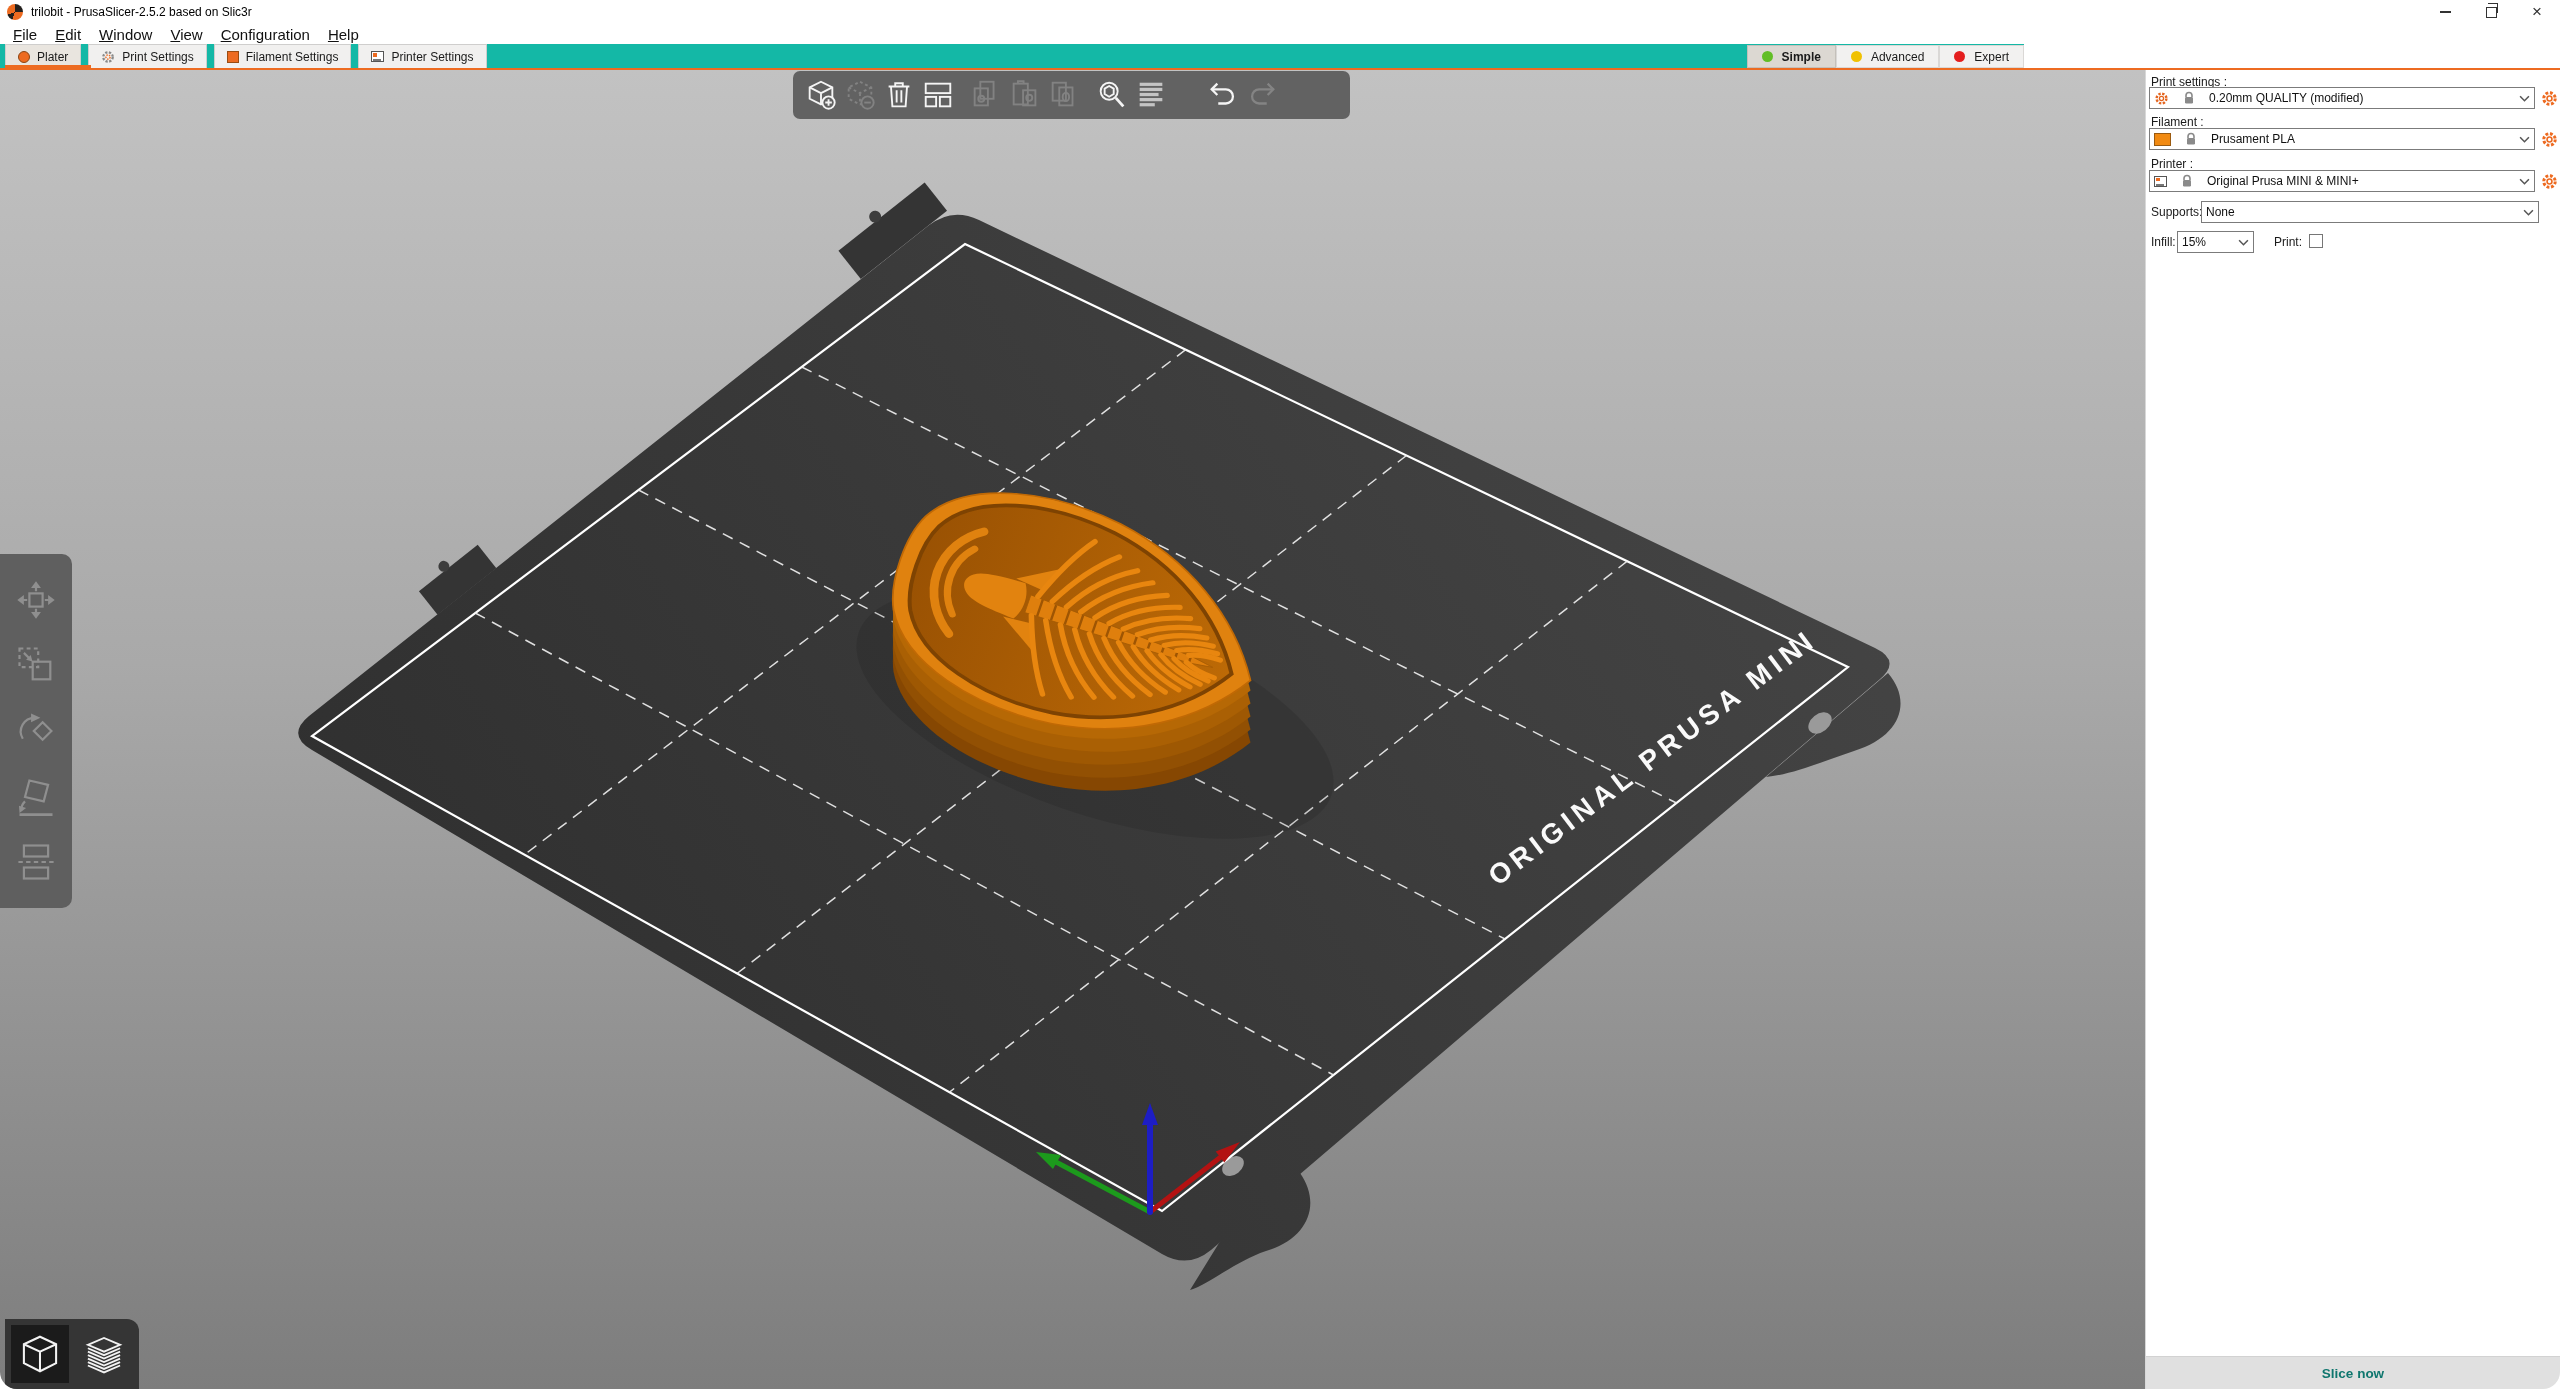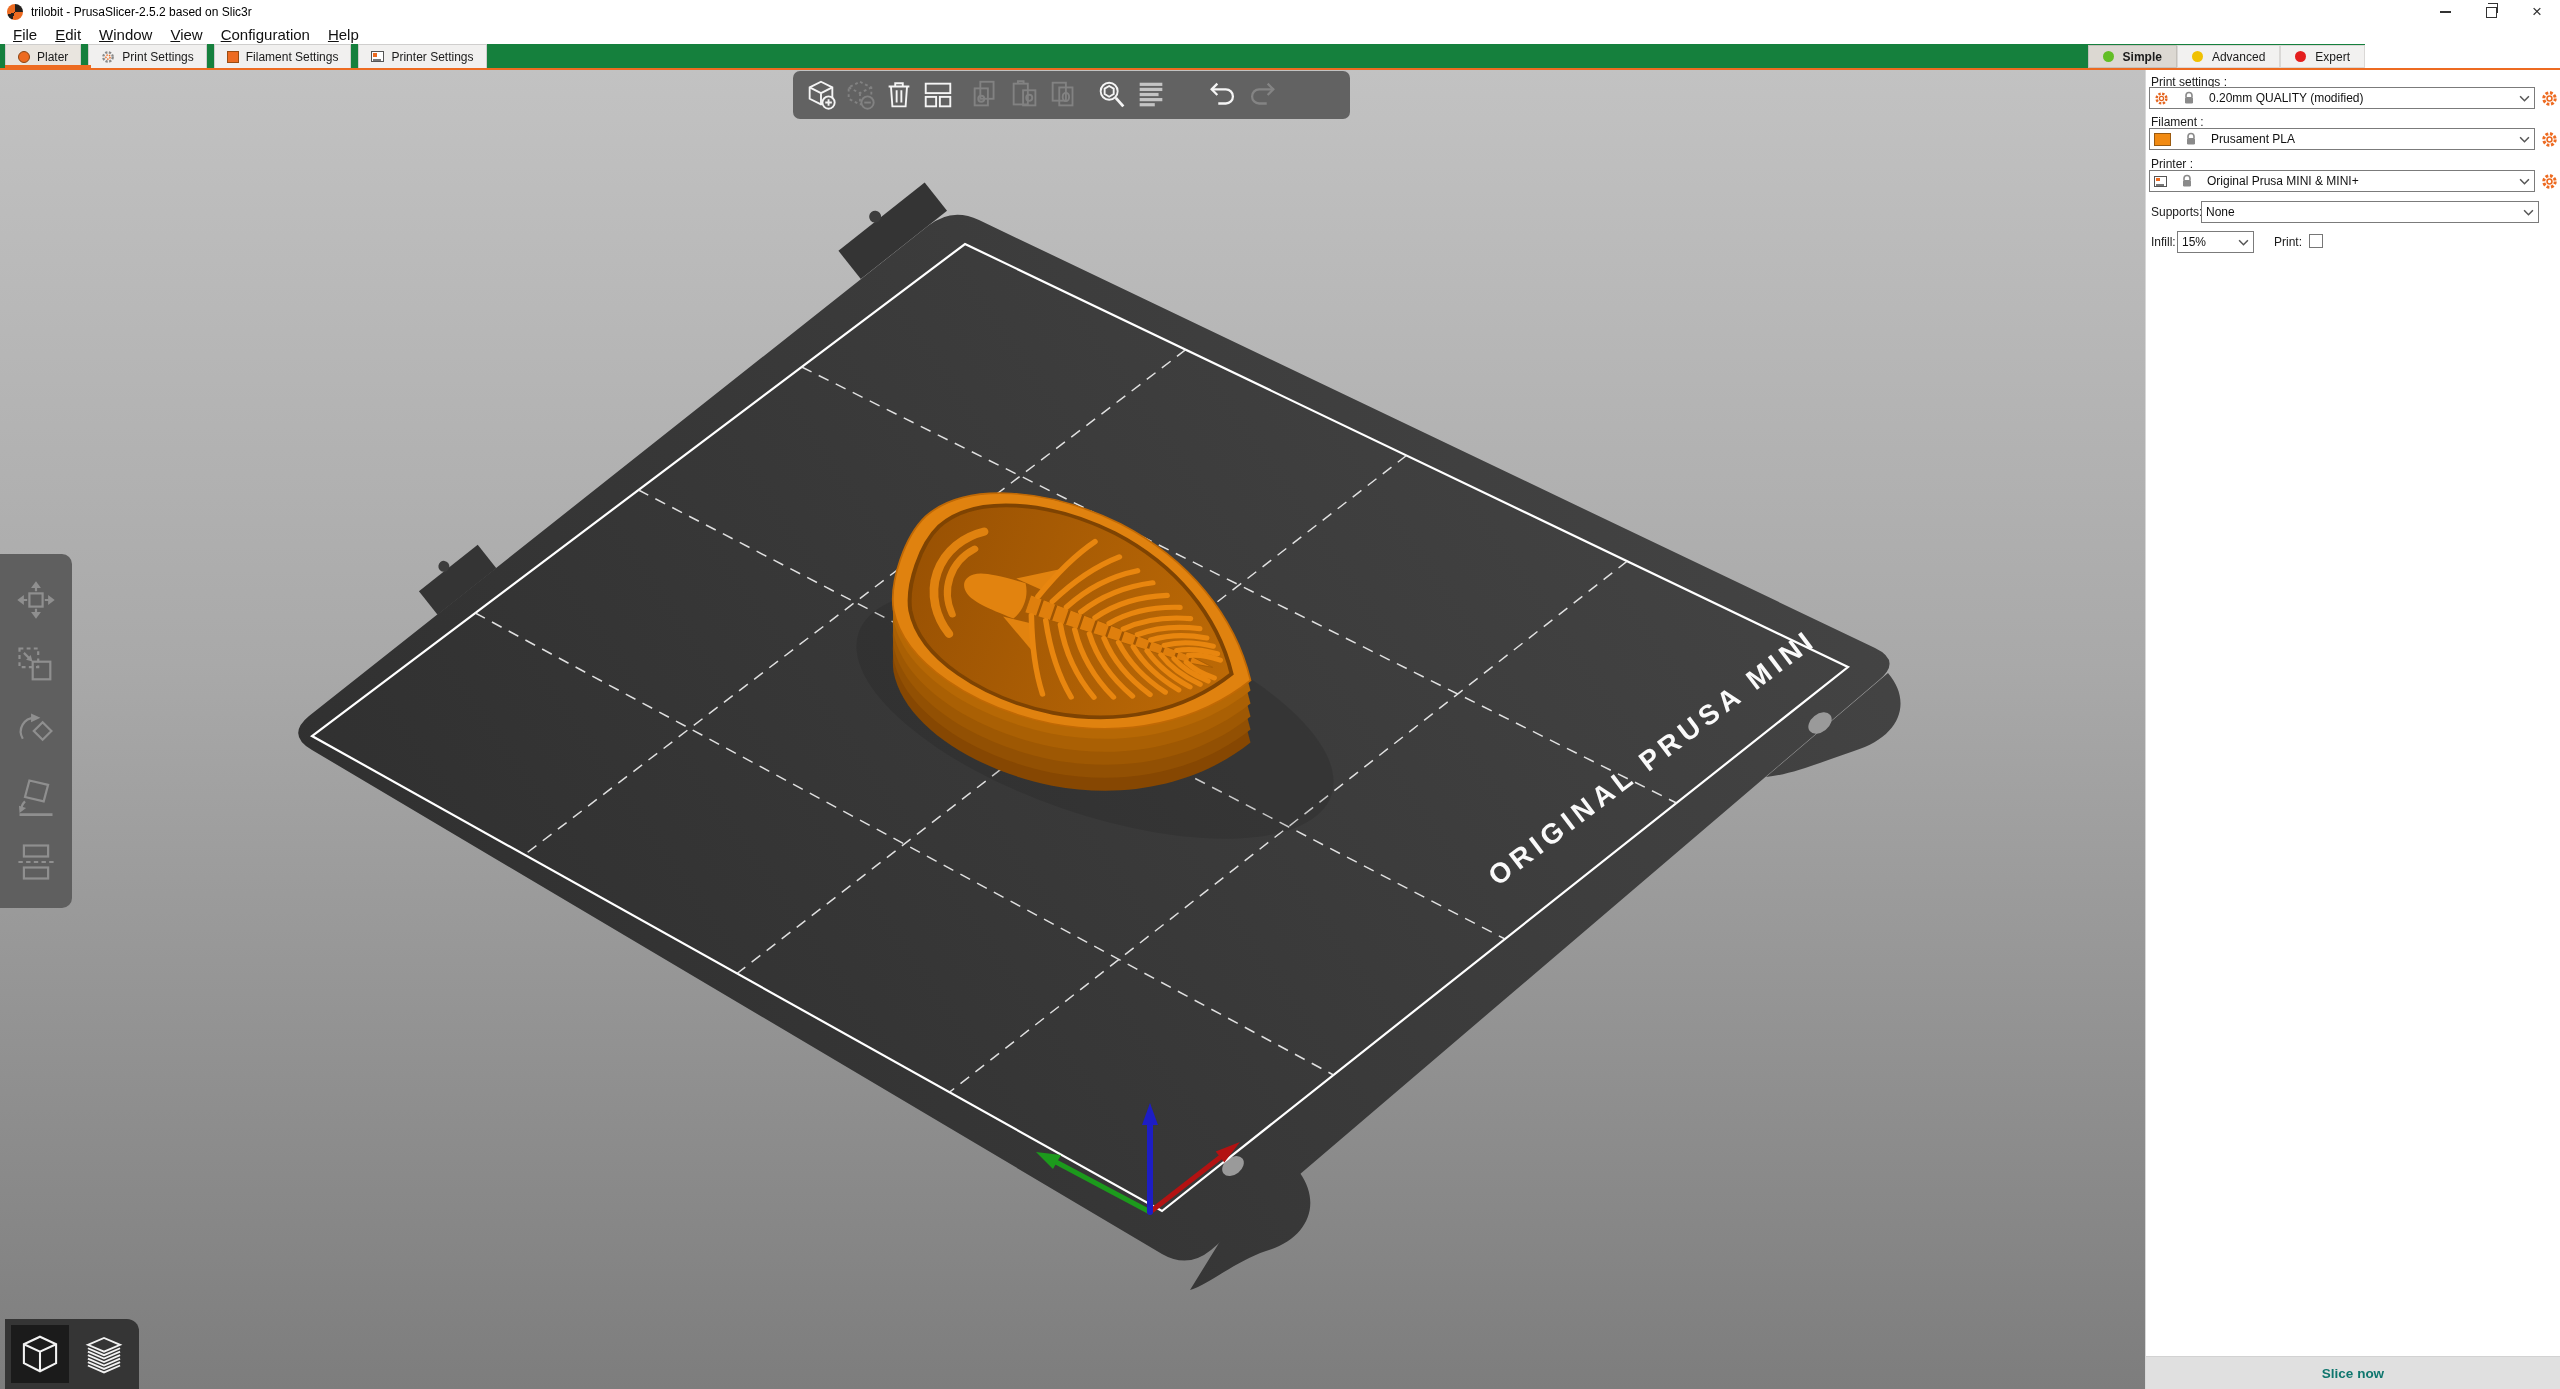--- a/index.html
+++ b/index.html
@@ -1,35 +1,35 @@
 <!DOCTYPE html>
 <html><head>
 <meta charset="utf-8">
 <style>
   html,body{margin:0;padding:0;}
   .app{position:relative;width:2560px;height:1389px;background:#fff;overflow:hidden;
-       font-family:"Liberation Sans",sans-serif;color:#1a1a1a;-webkit-font-smoothing:antialiased;}
+       font-family:"Liberation Sans",sans-serif;color:#1a1a1a;border-radius:17px;-webkit-font-smoothing:antialiased;}
   
   .titlebar{position:absolute;left:0;top:0;width:2560px;height:24px;background:#fff;display:flex;align-items:center;}
   .app-logo{width:16px;height:16px;border-radius:50%;margin:0 8px 0 7px;
     background:conic-gradient(#24201d 0 90deg,#ED6B21 90deg 200deg,#24201d 200deg 250deg,#ED6B21 250deg 360deg);}
   .title-text{font-size:12px;color:#000;}
   .win-controls{margin-left:auto;display:flex;height:24px;}
   .win-btn{width:46px;height:24px;display:flex;align-items:center;justify-content:center;}
   .glyph-min{width:11px;height:1.5px;background:#333;}
   .glyph-restore{width:9px;height:9px;border:1.3px solid #333;position:relative;background:#fff;}
   .glyph-restore::before{content:"";position:absolute;left:1.8px;top:-4.4px;width:8.6px;height:8.6px;
     border:1.3px solid #333;border-left:none;border-bottom:none;}
   .glyph-close{font-size:17px;color:#333;line-height:1;margin-top:-2px;}
   
   .menubar{position:absolute;left:0;top:24px;width:2560px;height:20px;background:#fff;display:flex;align-items:center;padding-left:4px;}
   .menu-item{font-size:15px;padding:2px 9px;color:#111;}
   .menu-item::first-letter{text-decoration:underline;}
   
-  .tabbar{position:absolute;left:0;top:44px;width:2365px;height:25px;background:#15803d;display:flex;align-items:center;}
+  .tabbar{position:absolute;left:0;top:44px;width:2024px;height:25px;background:#14b8a6;display:flex;align-items:center;}
   .tabs{display:flex;padding-left:5px;gap:7px;height:25px;}
   .tab{display:flex;align-items:center;gap:7px;font-size:12px;padding:0 12px;height:24px;
        background:#f1f0ef;border:1px solid #cfcecd;border-bottom:none;box-sizing:border-box;}
   .tab.active{background:#e9e5df;}
   .accent-line{position:absolute;left:0;top:68px;width:2560px;height:2px;background:#ED6B21;z-index:4;}
   .active-underline{position:absolute;left:5px;top:65px;width:86px;height:4px;background:#ED6B21;z-index:5;}
   .dot-circle{width:12px;height:12px;border-radius:50%;background:#ED6B21;border:1px solid #8a4514;box-sizing:border-box;}
   .sq-orange{width:12px;height:12px;background:#ED6B21;border:1px solid #9a4c12;box-sizing:border-box;}
   .printer-glyph{width:13px;height:11px;border:1.4px solid #555;background:#fff;position:relative;box-sizing:border-box;}
   .printer-glyph::before{content:"";position:absolute;left:1px;top:1px;width:4px;height:3.5px;background:#ED6B21;}

